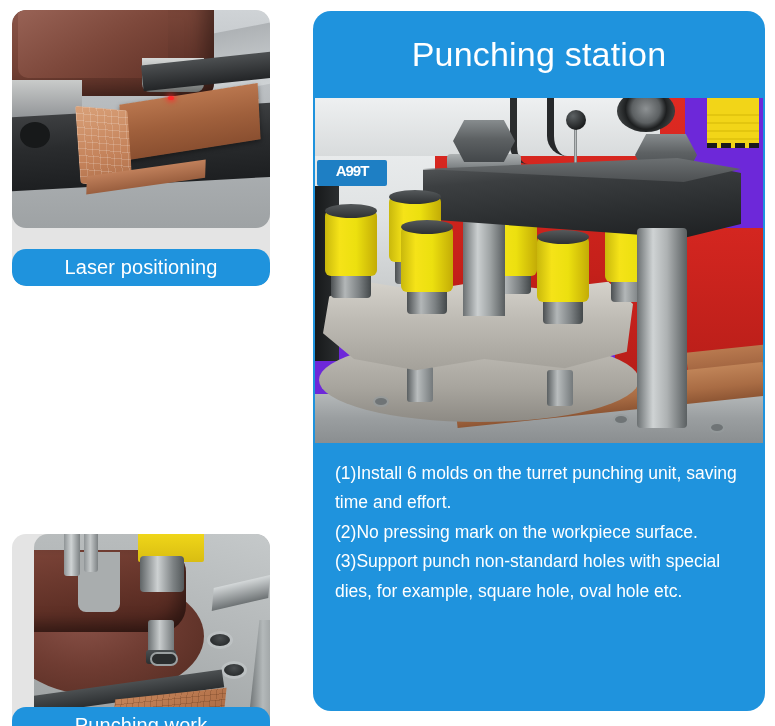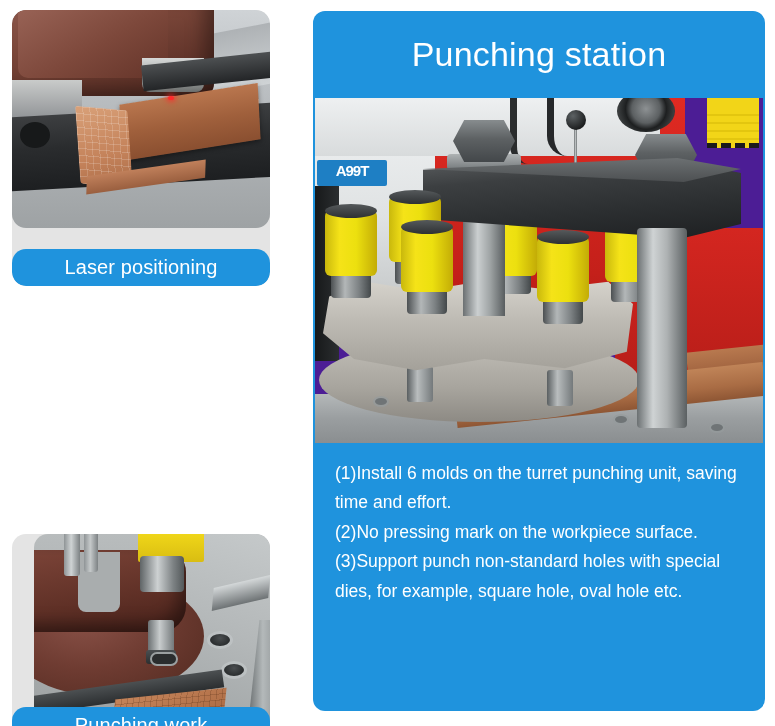--- a/index.html
+++ b/index.html
@@ -55,39 +55,39 @@
   #card2 { top: 248px; height: 210px; padding-left: 22px; }
   #card2 .card-photo { height: 210px; border-radius: 14px; }
 
   
   .right-panel {
     position: absolute;
     left: 313px; top: 11px;
     width: 452px;
     height: 700px;
     background: #1f93dd;
-    border-radius: 12px;
+    border-radius: 18px;
     overflow: hidden;
   }
   .panel-title {
     height: 87px;
     line-height: 87px;
     text-align: center;
     color: #ffffff;
     font-size: 34px;
     font-weight: normal;
     letter-spacing: 0.2px;
   }
   .panel-photo {
     position: relative;
     margin: 0 2px;
     height: 345px;
     width: 448px;
     overflow: hidden;
-    background: #4c1d95;
+    background: #6d28d9;
   }
   .panel-text {
     padding: 16px 20px 0 22px;
     color: #ffffff;
     font-size: 17.5px;
     line-height: 1.68;
   }
   .panel-text p { margin: 0; }
 
   

